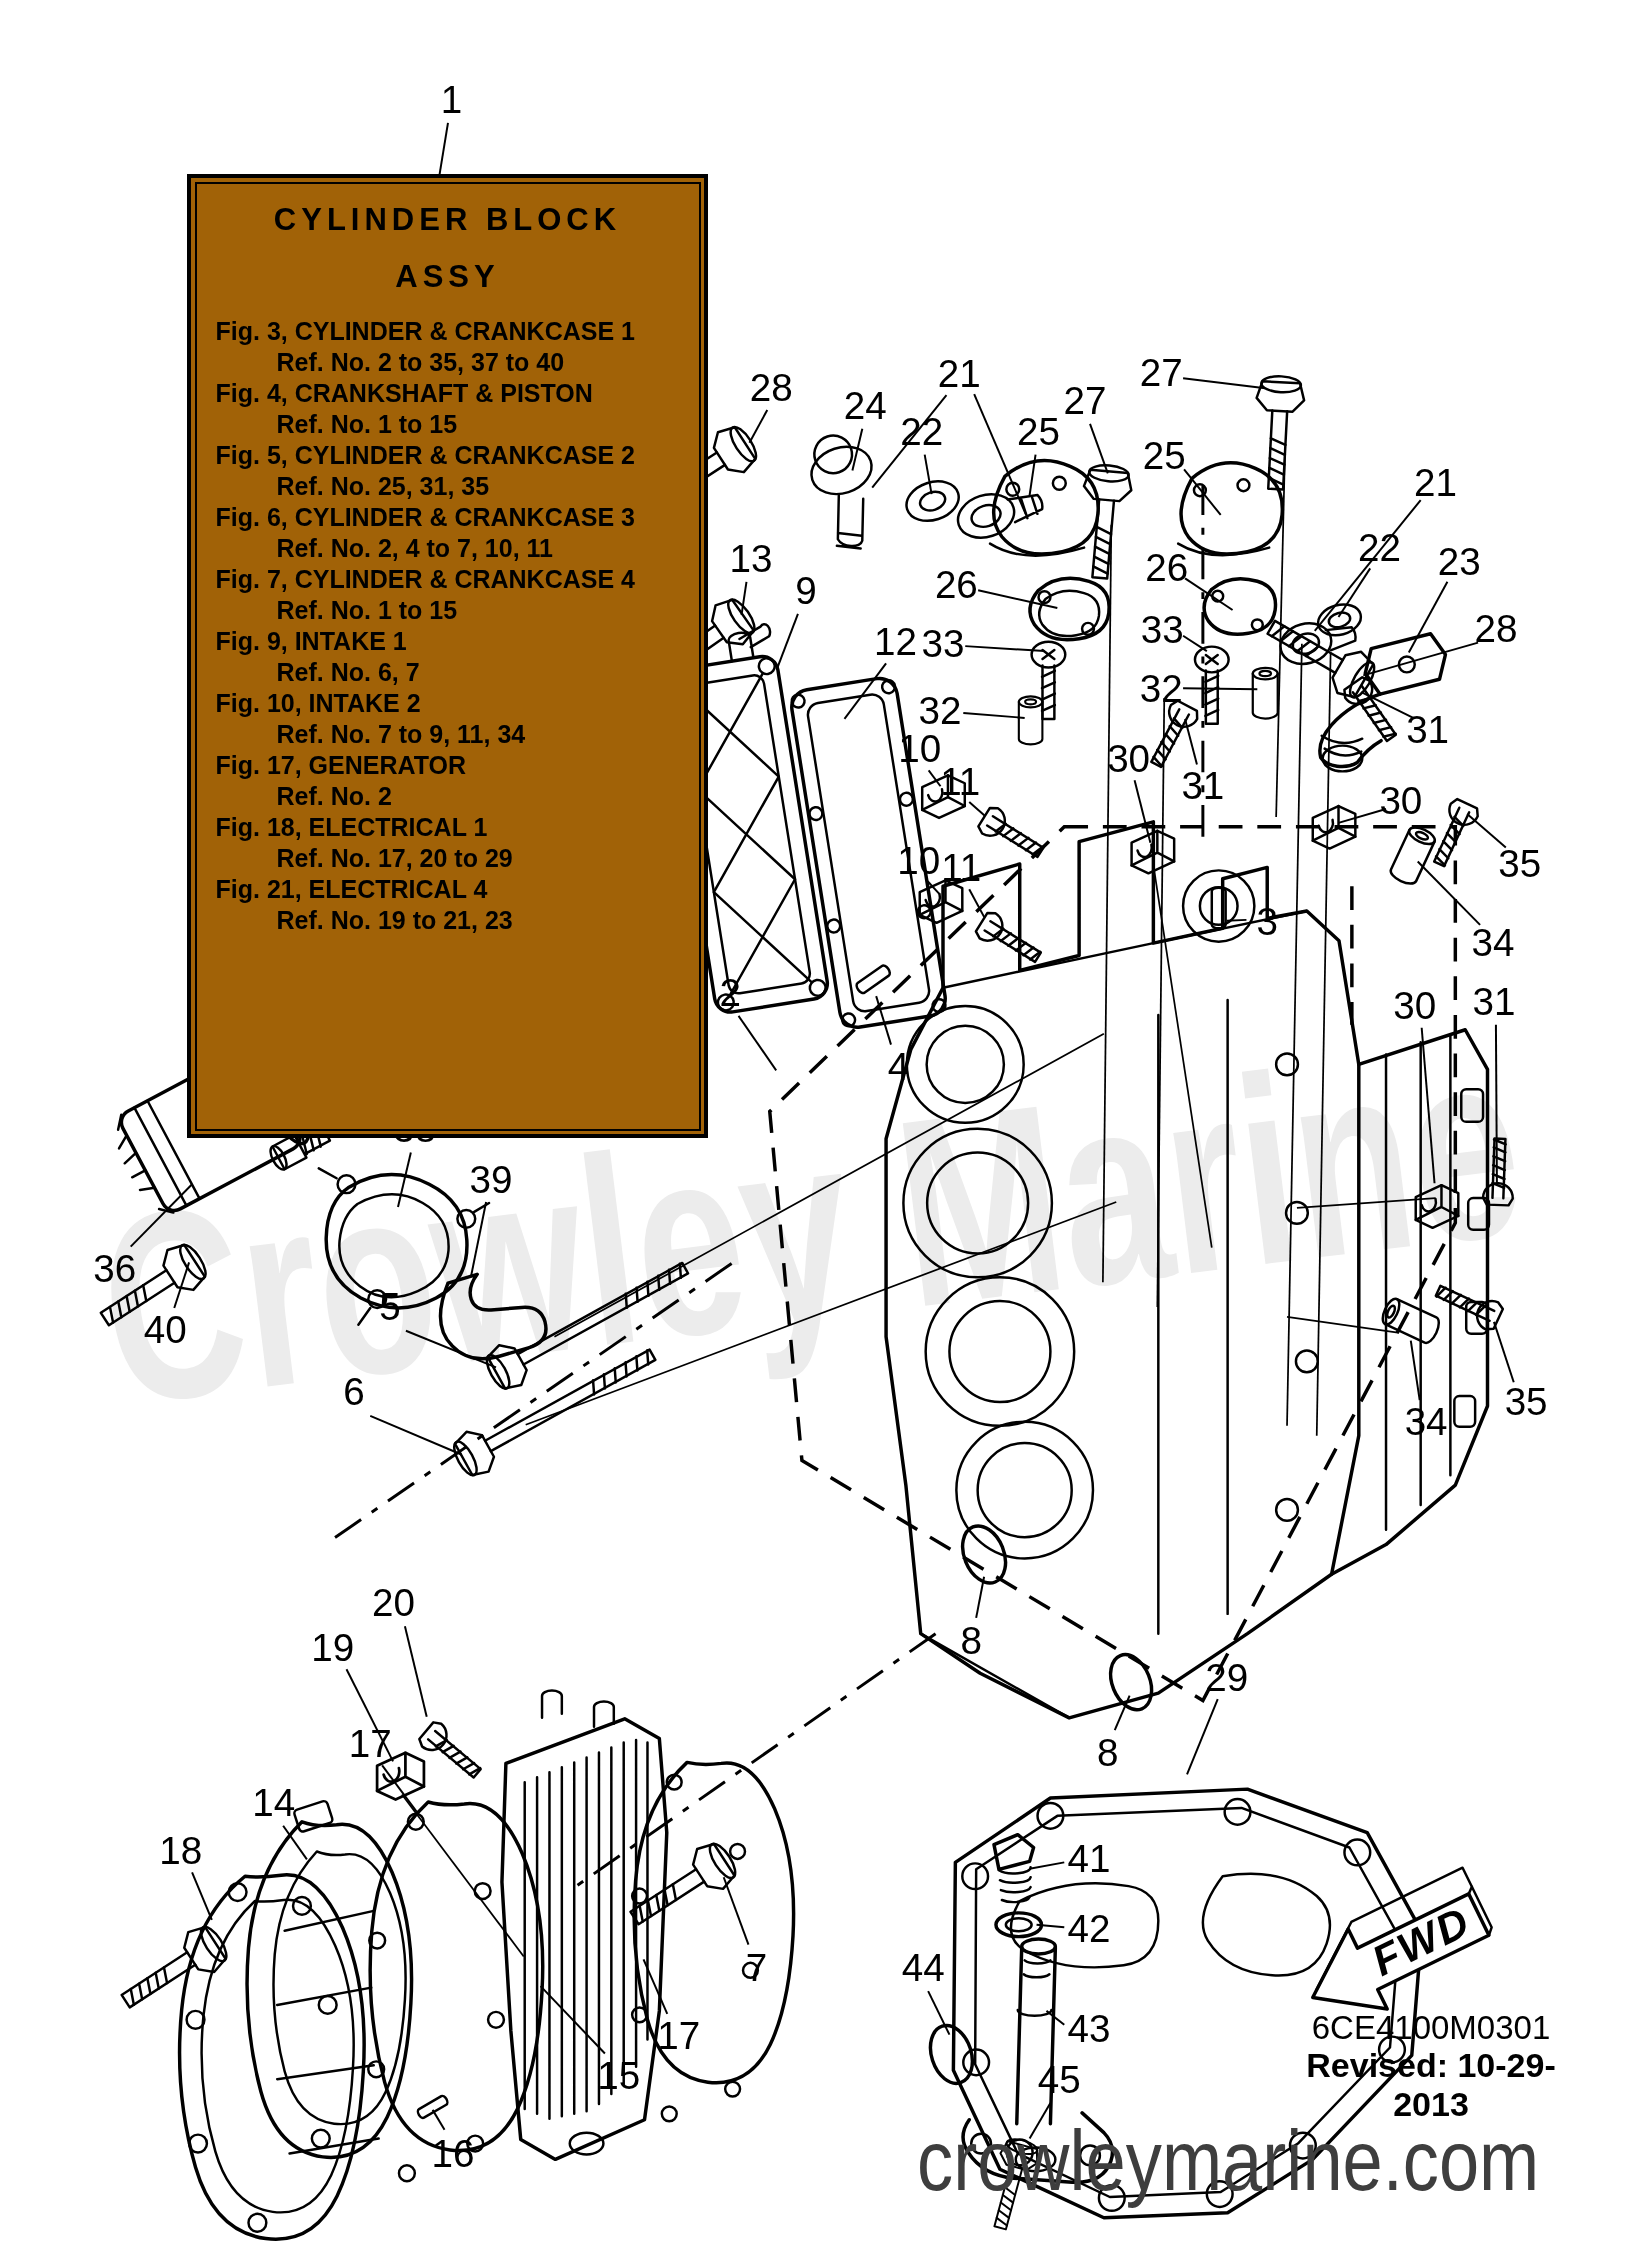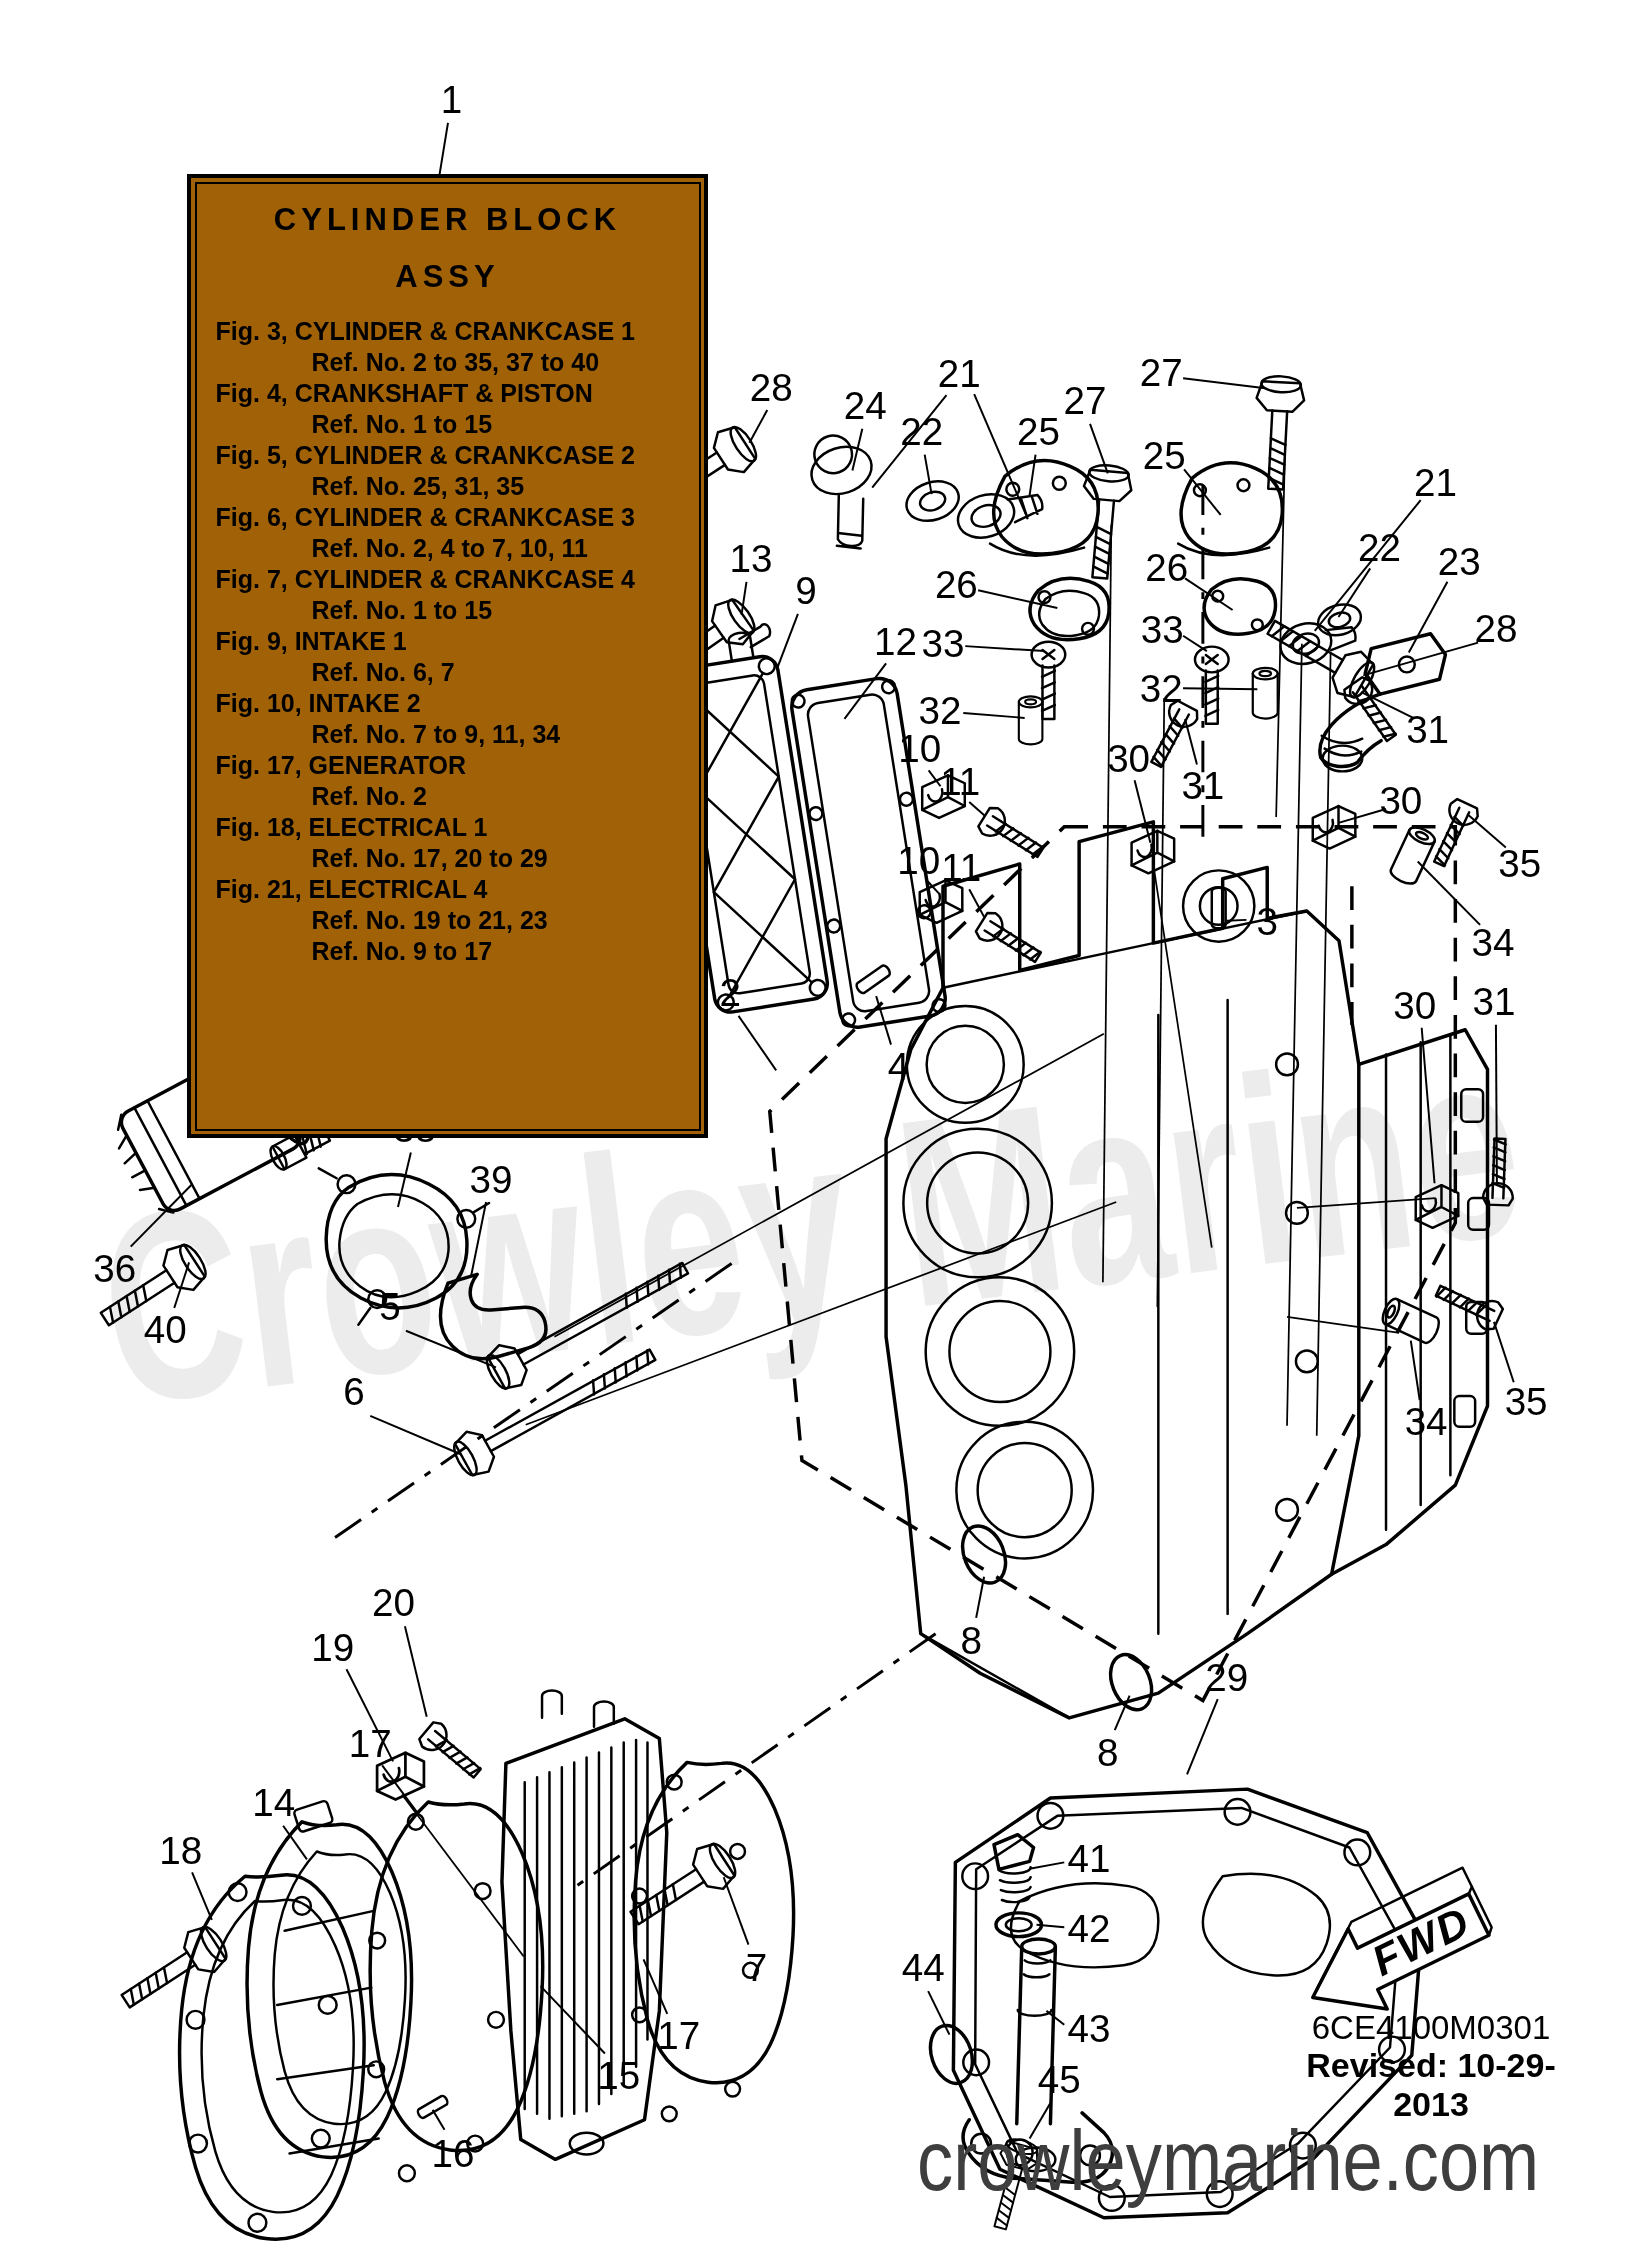--- a/index.html
+++ b/index.html
@@ -17,21 +17,21 @@
   .wm{font-family:"Liberation Sans",sans-serif;font-weight:bold;}
   
   .infobox{position:absolute;left:187px;top:174px;width:521px;height:964px;
            border:4px solid #000;padding:3.5px;box-sizing:border-box;background:#a16207;}
   .infobox-inner{border:2.5px solid #000;width:100%;height:100%;box-sizing:border-box;
            padding-top:18px;overflow:hidden;}
   .ib-title{font-weight:bold;font-size:31px;letter-spacing:5px;text-align:center;line-height:35px;}
   .ib-title2{margin-top:22px;}
   .ib-entries{margin-top:22px;}
   .ib-fig{font-weight:bold;font-size:25px;line-height:31px;padding-left:19px;white-space:nowrap;}
-  .ib-ref{font-weight:bold;font-size:25px;line-height:31px;padding-left:115px;white-space:nowrap;}
+  .ib-ref{font-weight:bold;font-size:25px;line-height:31px;padding-left:80px;white-space:nowrap;}
   
   .code{position:absolute;left:1270px;top:2009px;width:322px;text-align:center;
         font-size:33px;color:#000;}
   .revised{position:absolute;left:1270px;top:2046px;width:322px;text-align:center;
         font-weight:bold;font-size:34px;color:#000;}
   .site{position:absolute;left:917px;top:2112px;font-size:85px;color:#3e3e3e;
         transform:scaleX(.85);transform-origin:left top;white-space:nowrap;}
 </style>
 </head>
 <body>
@@ -509,21 +509,20 @@
           <div class="ib-fig">Fig. 9, INTAKE 1</div>
           <div class="ib-ref">Ref. No. 6, 7</div>
           <div class="ib-fig">Fig. 10, INTAKE 2</div>
           <div class="ib-ref">Ref. No. 7 to 9,  11, 34</div>
           <div class="ib-fig">Fig. 17, GENERATOR</div>
           <div class="ib-ref">Ref. No. 2</div>
           <div class="ib-fig">Fig. 18, ELECTRICAL 1</div>
           <div class="ib-ref">Ref. No. 17, 20 to 29</div>
           <div class="ib-fig">Fig. 21, ELECTRICAL 4</div>
           <div class="ib-ref">Ref. No. 19 to 21, 23</div>
-          <div class="ib-ref">Ref. No. 9 to 17</div>
         </div>
   </div>
 </div>
 
 <div class="code">6CE4100M0301</div>
 <div class="revised">Revised: 10-29-2013</div>
 <div class="site">crowleymarine.com</div>
 
 </div>
 

